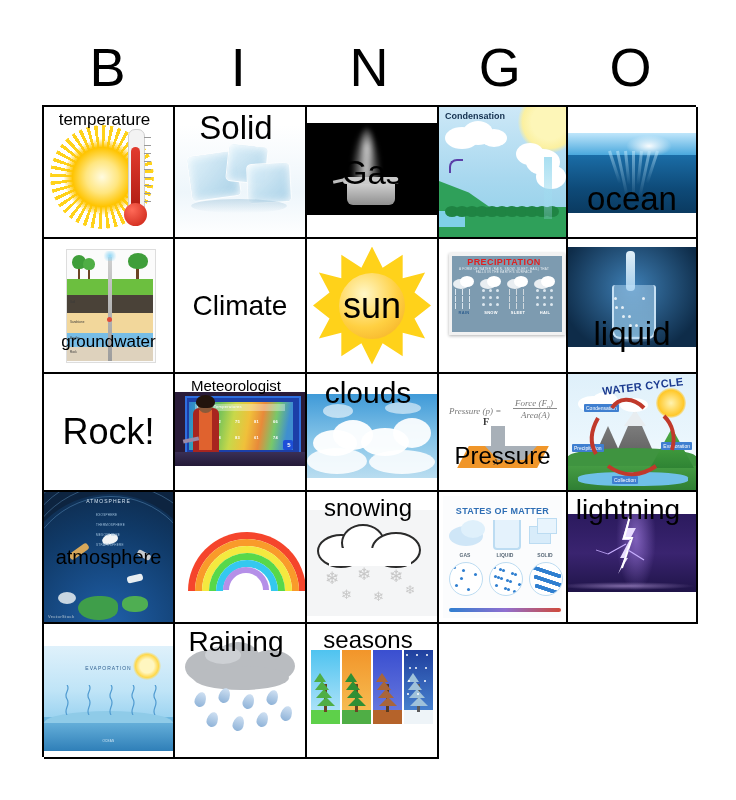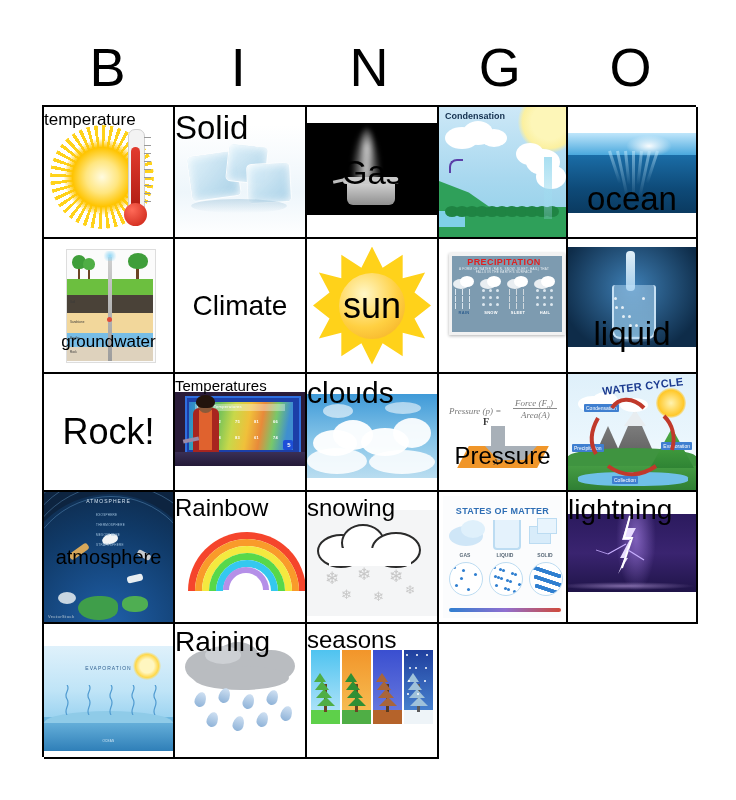--- a/index.html
+++ b/index.html
@@ -34,21 +34,21 @@
     position:relative;overflow:hidden;
     border-right:2px solid #000;border-bottom:2px solid #000;
     box-sizing:border-box;background:#fff;
     display:flex;align-items:center;justify-content:center;
   }
   .art{position:absolute;left:0;top:0;width:100%;height:100%;overflow:hidden;}
   .label{
     position:relative;z-index:5;color:#000;text-align:center;
     line-height:1;white-space:nowrap;
   }
-  .lbl-top{position:absolute;top:4px;left:0;right:8px;z-index:5;text-align:left;}
+  .lbl-top{position:absolute;top:4px;left:0;right:8px;z-index:5;text-align:center;}
   .lbl-bottom{position:absolute;bottom:22px;left:0;right:0;z-index:5;text-align:center;}.f15{font-size:15px}.f17{font-size:17px}
   .f20{font-size:20px}.f24{font-size:24px}.f28{font-size:28px}
   .f30{font-size:30px}.f33{font-size:33px}.f36{font-size:36px}
 
   
   .sunburst{position:absolute;border-radius:50%;
     background:radial-gradient(circle,#fffbe0 0%,#ffe680 30%,#ffc400 55%,rgba(255,196,0,0) 72%);}
   .rays{position:absolute;border-radius:50%;
     background:repeating-conic-gradient(#ffd21a 0deg 4deg, rgba(255,255,255,0) 4deg 9deg);
     -webkit-mask-image:radial-gradient(circle,rgba(0,0,0,0) 34%,#000 40%,#000 100%);
@@ -330,21 +330,21 @@
           <div class="microtext" style="left:98px;top:62px;color:#fff;font-weight:700;">74</div>
          <div style="position:absolute;left:18px;top:34px;width:26px;height:44px;background:#a8251f;border-radius:6px 6px 0 0;"></div>
          <div style="position:absolute;left:24px;top:36px;width:13px;height:40px;background:#e0622e;"></div>
          <div style="position:absolute;left:23px;top:24px;width:15px;height:15px;border-radius:50%;background:#8a5a3a;"></div>
          <div style="position:absolute;left:21px;top:21px;width:19px;height:13px;border-radius:50% 50% 40% 40%;background:#23140c;"></div>
          <div style="position:absolute;left:8px;top:64px;width:16px;height:4px;background:#9a8aa8;transform:rotate(-12deg);"></div>
          <div style="position:absolute;left:0;top:78px;right:0;height:14px;background:linear-gradient(#3a2f55,#241a38);"></div>
          <div style="position:absolute;right:12px;top:66px;width:10px;height:10px;background:#1d4fd8;border-radius:2px;"></div>
          <div class="microtext" style="right:14px;top:68px;color:#fff;font-weight:700;font-size:6px;">5</div>
         </div>
-        <div class="label f15 lbl-top">Temperatures</div>
+        <div class="label f15 lbl-top">Meteorologist</div>
       </div>
       <div class="cell">
         <div class="art">
           <div style="position:absolute;left:0;top:20px;right:0;height:84px;background:linear-gradient(#3f9ad8,#87c5e8 55%,#b9ddf0);"></div>
          <div class="cloudpuff" style="left:6px;top:56px;width:44px;height:26px;opacity:.95;"></div>
          <div class="cloudpuff" style="left:26px;top:46px;width:40px;height:30px;opacity:.95;"></div>
          <div class="cloudpuff" style="left:54px;top:54px;width:48px;height:28px;opacity:.95;"></div>
          <div class="cloudpuff" style="left:86px;top:44px;width:38px;height:30px;opacity:.92;"></div>
          <div class="cloudpuff" style="left:0px;top:74px;width:60px;height:26px;opacity:.85;"></div>
          <div class="cloudpuff" style="left:62px;top:76px;width:66px;height:24px;opacity:.85;"></div>
@@ -422,21 +422,20 @@
       </div>
       <div class="cell">
         <div class="art">
           <div class="rb" style="left:13px;top:40px;width:104px;height:52px;border-width:7px;border-color:#f5452c;"></div>
          <div class="rb" style="left:20px;top:47px;width:90px;height:45px;border-width:7px;border-color:#f99b2a;"></div>
          <div class="rb" style="left:27px;top:54px;width:76px;height:38px;border-width:7px;border-color:#f4e93f;"></div>
          <div class="rb" style="left:34px;top:61px;width:62px;height:31px;border-width:7px;border-color:#57d84a;"></div>
          <div class="rb" style="left:41px;top:68px;width:48px;height:24px;border-width:7px;border-color:#34c8ef;"></div>
          <div class="rb" style="left:48px;top:75px;width:34px;height:17px;border-width:6px;border-color:#b58fe8;"></div>
         </div>
-        <div class="label f24 lbl-top">Rainbow</div>
       </div>
       <div class="cell">
         <div class="art">
           <div style="position:absolute;left:0;top:18px;right:0;bottom:6px;background:#f4f5f6;"></div>
          <div style="position:absolute;left:8px;top:30px;width:112px;height:42px;">
            <div style="position:absolute;left:2px;top:12px;width:44px;height:30px;border:2px solid #2b2b2b;border-radius:50%;background:#fff;"></div>
            <div style="position:absolute;left:26px;top:2px;width:40px;height:34px;border:2px solid #2b2b2b;border-radius:50%;background:#fff;"></div>
            <div style="position:absolute;left:56px;top:10px;width:46px;height:32px;border:2px solid #2b2b2b;border-radius:50%;background:#fff;"></div>
            <div style="position:absolute;left:14px;top:26px;width:82px;height:18px;background:#fff;"></div>
          </div>

